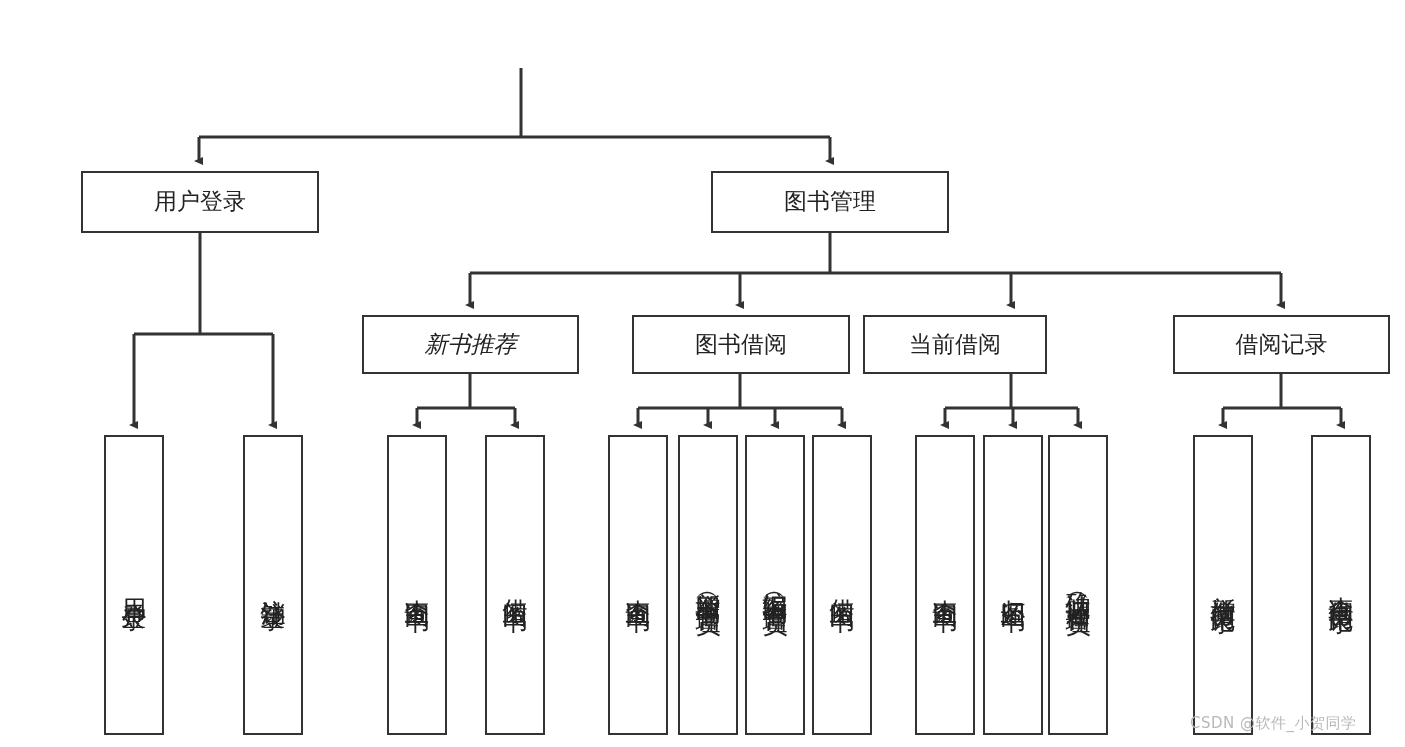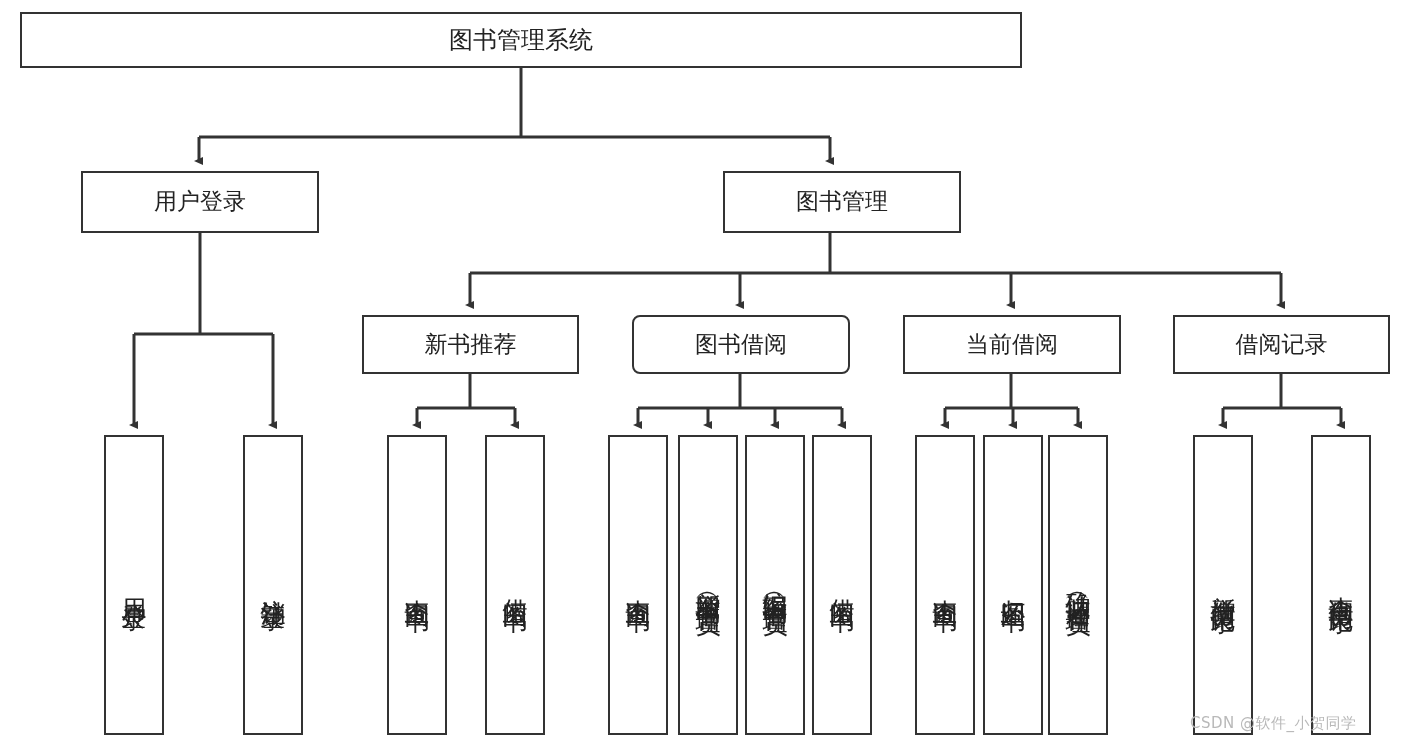--- a/index.html
+++ b/index.html
@@ -117,38 +117,35 @@
       <path d="M1013,408 L1013,425" marker-end="url(#arrow)"></path>
       <path d="M1078,408 L1078,425" marker-end="url(#arrow)"></path>
 
       <path d="M1281,374 L1281,408"></path>
       <path d="M1223,408 L1341,408"></path>
       <path d="M1223,408 L1223,425" marker-end="url(#arrow)"></path>
       <path d="M1341,408 L1341,425" marker-end="url(#arrow)"></path>
     </g>
   </svg>
 
-  <div class="node root horiz" style="left: 20px; top: 12px; width: 1002px; height: 56px;">
-    <span class="label">图书管理系统</span>
-  </div>
 
   <div class="node horiz" style="left: 81px; top: 171px; width: 238px; height: 62px;">
     <span class="label">用户登录</span>
   </div>
-  <div class="node horiz" style="left: 711px; top: 171px; width: 238px; height: 62px; margin-left: 12px;">
+  <div class="node horiz" style="left: 711px; top: 171px; width: 238px; height: 62px;">
     <span class="label">图书管理</span>
   </div>
 
-  <div class="node horiz" style="left: 362px; top: 315px; width: 217px; height: 59px;">
+  <div class="node horiz" style="left: 362px; top: 315px; width: 217px; height: 59px; font-style: italic;">
     <span class="label">新书推荐</span>
   </div>
-  <div class="node horiz" style="left: 632px; top: 315px; width: 218px; height: 59px; border-radius: 8px;">
+  <div class="node horiz" style="left: 632px; top: 315px; width: 218px; height: 59px;">
     <span class="label">图书借阅</span>
   </div>
-  <div class="node horiz" style="left: 903px; top: 315px; width: 218px; height: 59px;">
+  <div class="node horiz" style="left: 863px; top: 315px; width: 184px; height: 59px;">
     <span class="label">当前借阅</span>
   </div>
   <div class="node horiz" style="left: 1173px; top: 315px; width: 217px; height: 59px; align-items: center;">
     <span class="label">借阅记录</span>
   </div>
 
   <div class="node vert" style="left: 104px; top: 435px; width: 60px; height: 300px;">
     <span class="label">用户登录</span>
   </div>
   <div class="node vert" style="left: 243px; top: 435px; width: 60px; height: 300px;">

